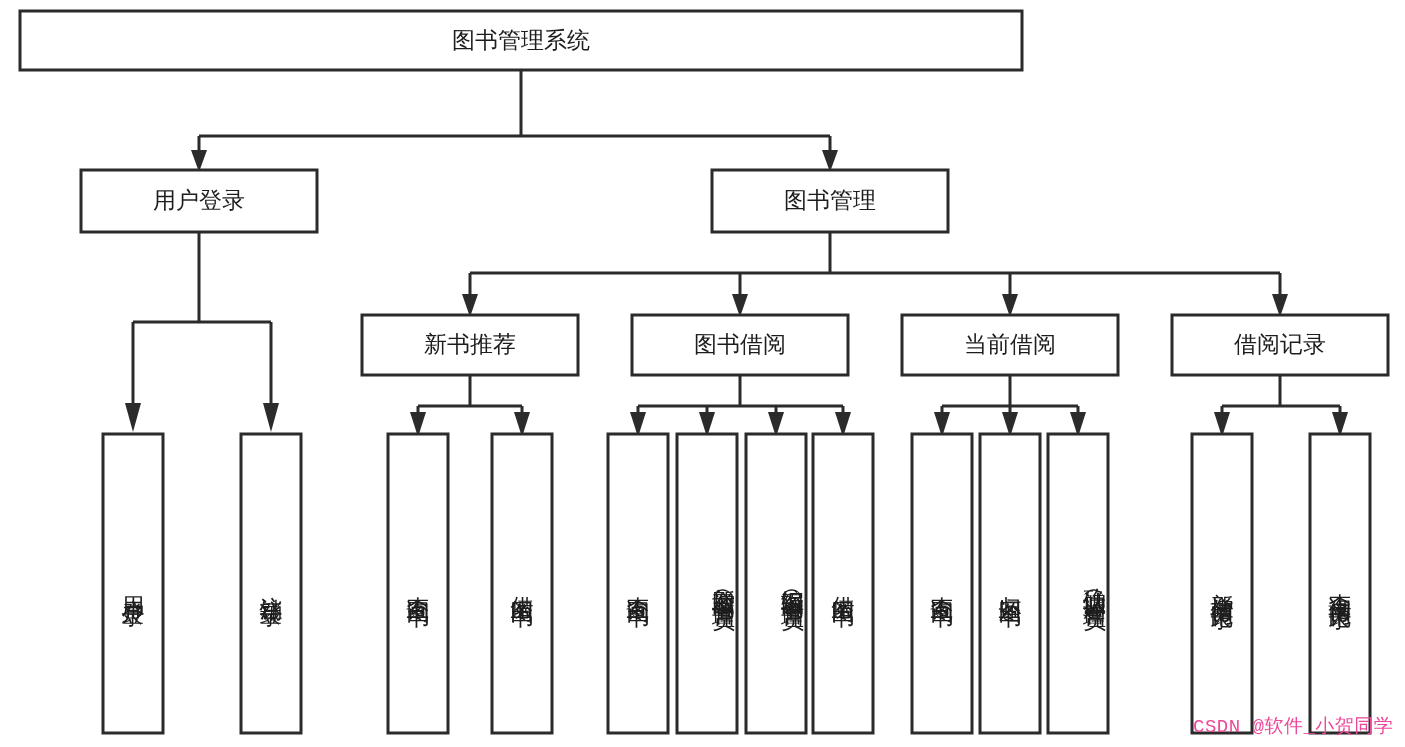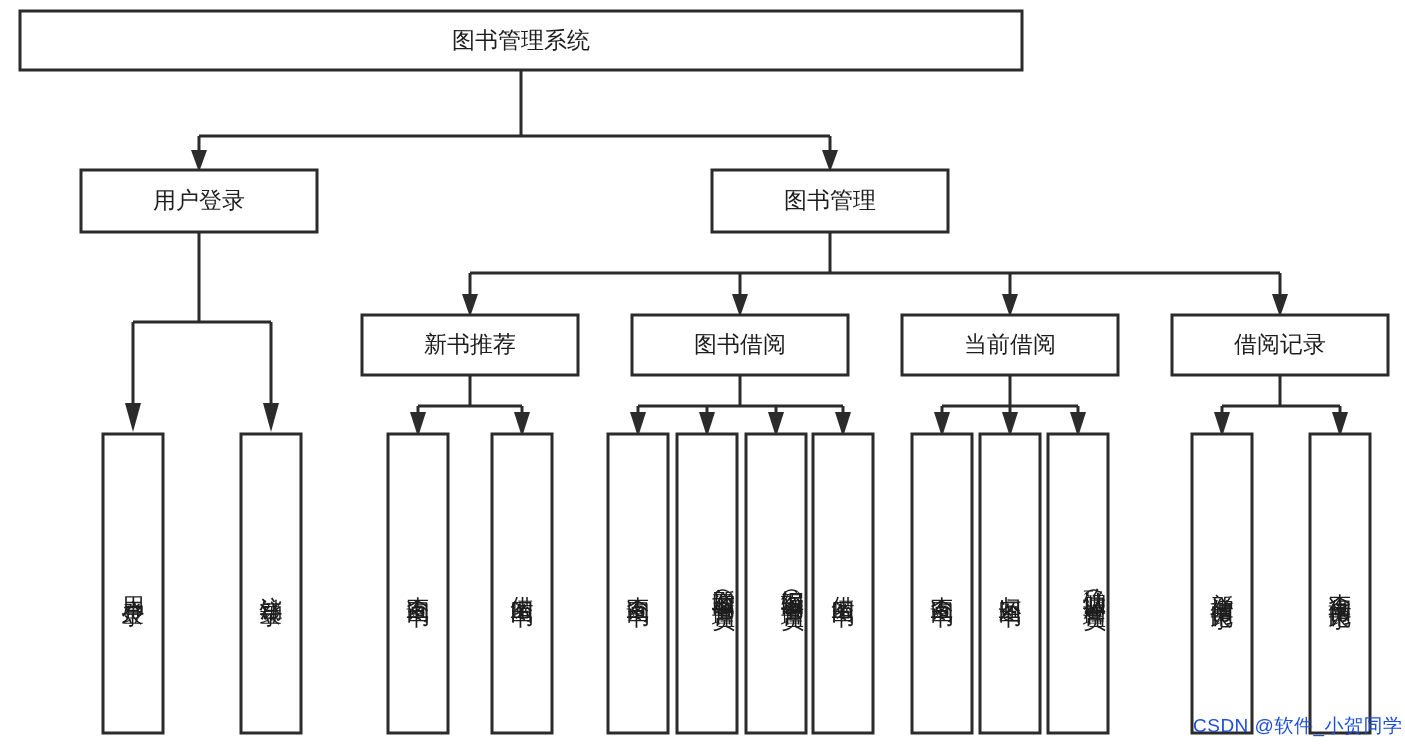--- a/index.html
+++ b/index.html
@@ -59,23 +59,23 @@
     line-height: 1.18;
     letter-spacing: 3px;
     color: #1d1d1d;
     white-space: nowrap;
     pointer-events: none;
   }
   .watermark {
     position: absolute;
     left: 1193px;
     top: 713px;
-    font-family: Liberation Sans, sans-serif;
+    font-family: Liberation Mono, monospace;
     font-size: 19px;
-    color: #1d4ed8;
+    color: #ec4899;
     letter-spacing: 0.5px;
     white-space: nowrap;
   }
 </style>
 </head>
 <body>
 
 <div id="diagram-root">
 
   <svg id="flow" viewBox="0 0 1405 747">

